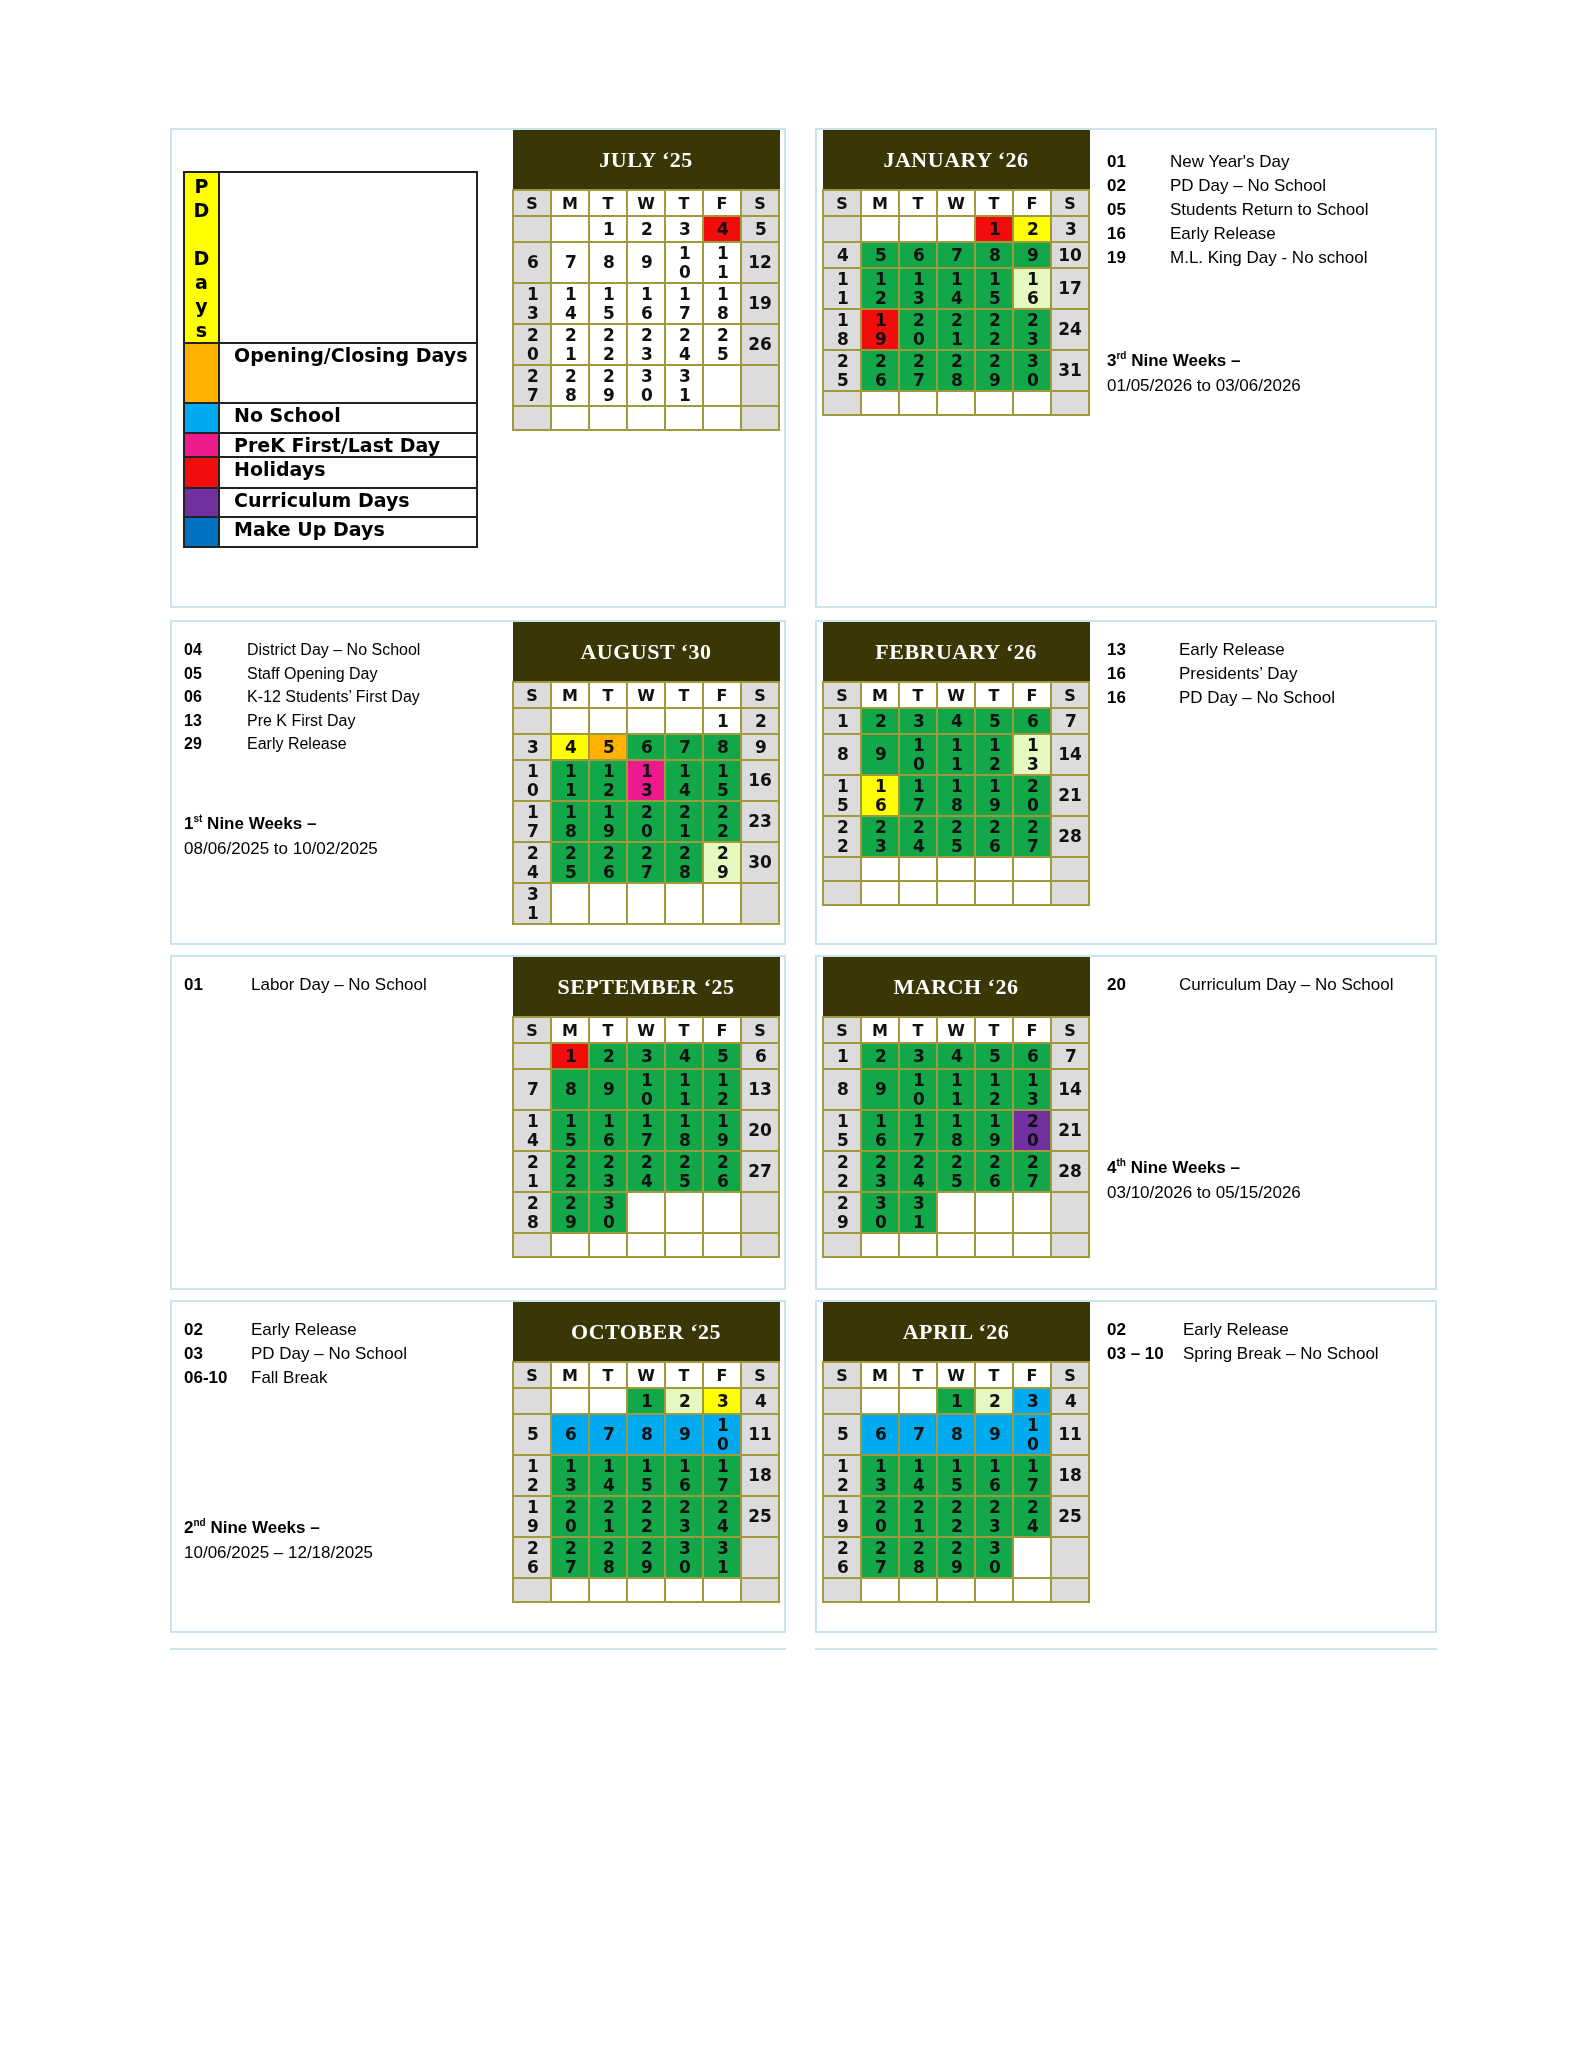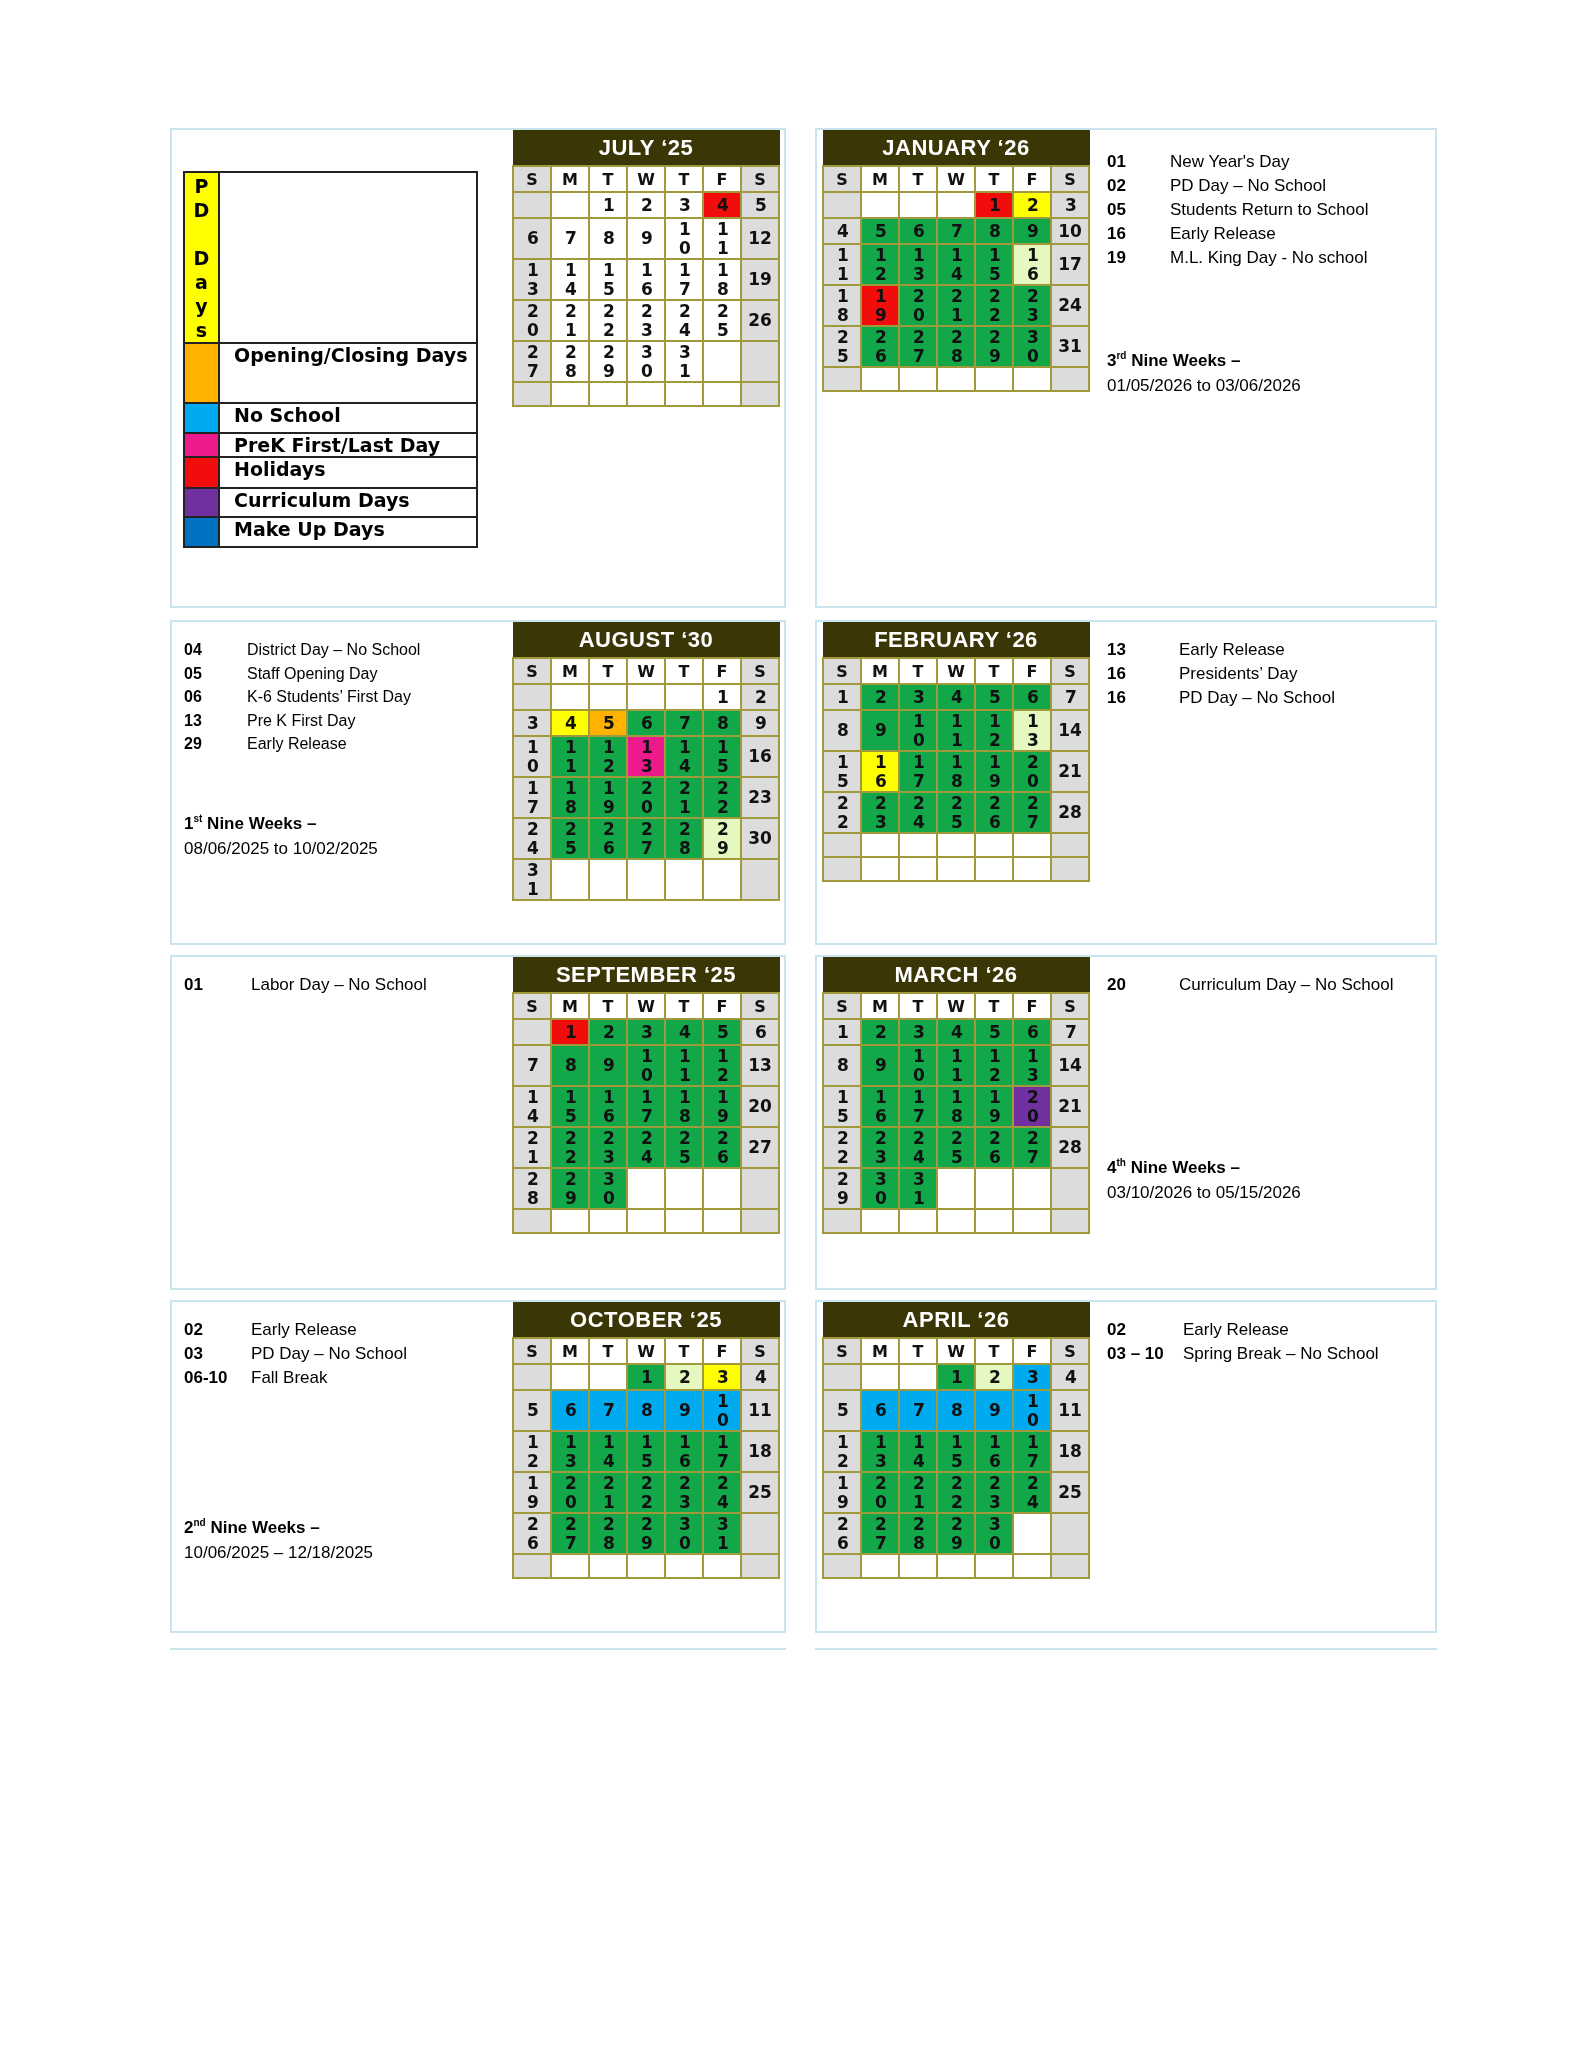--- a/index.html
+++ b/index.html
@@ -1,22 +1,22 @@
 <!DOCTYPE html>
 <html><head>
 <meta charset="utf-8">
 <style>
   html, body { margin: 0; padding: 0; background: #ffffff; }
   body { width: 1583px; height: 2048px; position: relative; overflow: hidden;
          font-family: "Liberation Sans", sans-serif; color: #000; }
   .panel { position: absolute; border: 2px solid #c9e4ec; box-sizing: border-box; background: #fff; }
   .rule { position: absolute; height: 0; border-top: 2px solid #c9e4ec; }
   .cal { position: absolute; border-collapse: collapse; table-layout: fixed; }
-  .cal th.title { background: #3b3606; color: #fff; font-family: Liberation Sans, sans-serif; font-weight: bold;
-                  font-size: 22px; height: 34px; padding: 0; letter-spacing: 0.5px; border: 1px solid #3b3606; }
+  .cal th.title { background: #3b3606; color: #fff; font-family: Liberation Serif, serif; font-weight: bold;
+                  font-size: 22px; height: 34px; padding: 12px; letter-spacing: 0.5px; border: 1px solid #3b3606; }
   .cal td { width: 36px; border: 2px solid #a09a3c; text-align: center; vertical-align: middle;
             font-family: "DejaVu Sans", sans-serif; font-weight: bold; font-size: 17px; padding: 0;
             line-height: 19px; background: #fff; color: #111; }
   .cal td.wd { height: 24px; font-size: 16px; }
   .cal td.wknd { background: #dcdcdc; }
   .cal tr.r1 td { height: 24px; }
   .cal tr.r2 td { height: 39px; }
   .cal tr.rblank td { height: 22px; }
   .cal td .d { display: inline-block; width: 10px; word-break: break-all; white-space: normal; }
   .cal td.wknd .d.wide { width: auto; }
@@ -678,21 +678,21 @@
     <div class="row">
       <span class="dt" style="width:63px">04</span>
       <span>District Day – No School</span>
     </div>
     <div class="row">
       <span class="dt" style="width:63px">05</span>
       <span>Staff Opening Day</span>
     </div>
     <div class="row">
       <span class="dt" style="width:63px">06</span>
-      <span>K-6 Students’ First Day</span>
+      <span>K-12 Students’ First Day</span>
     </div>
     <div class="row">
       <span class="dt" style="width:63px">13</span>
       <span>Pre K First Day</span>
     </div>
     <div class="row">
       <span class="dt" style="width:63px">29</span>
       <span>Early Release</span>
     </div>
   </div>

